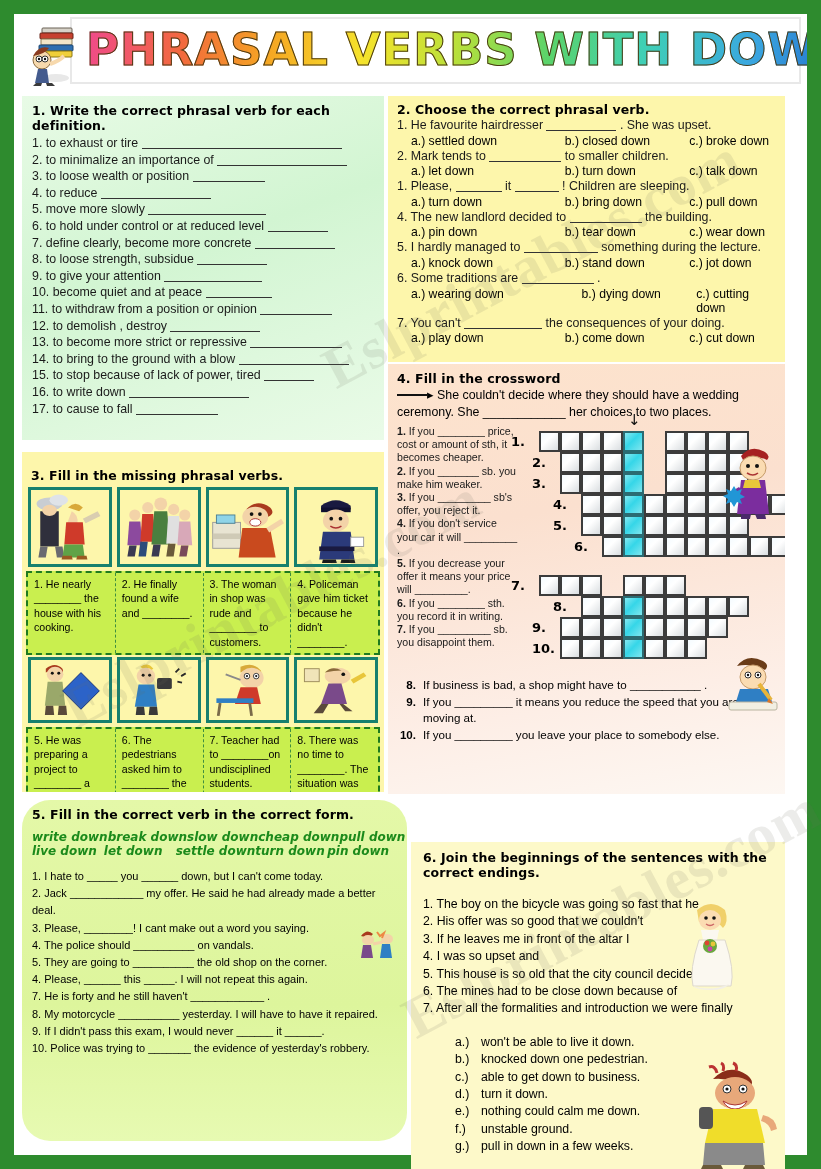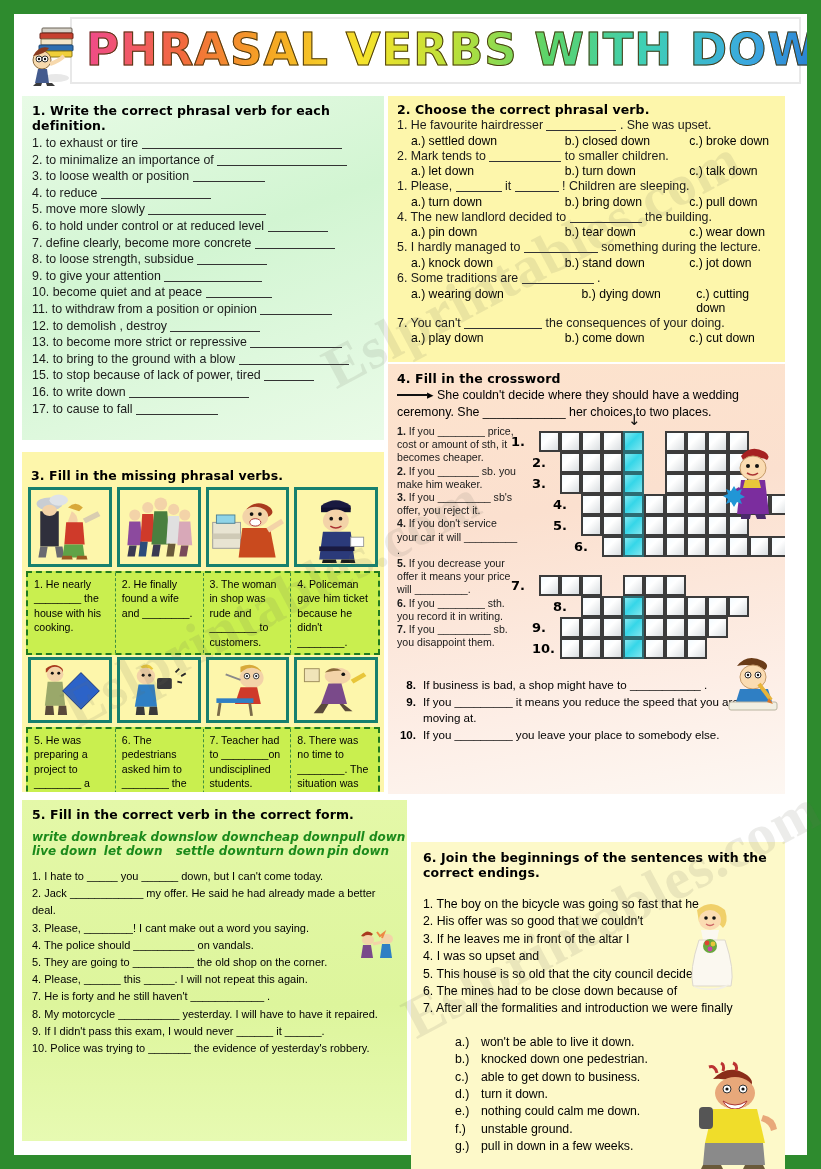--- a/index.html
+++ b/index.html
@@ -105,21 +105,21 @@
   .cap { flex:1; padding:4px 5px 4px 6px;
          font-family:"Liberation Sans", sans-serif; font-size:10.6px;
          line-height:14.4px; border-right:1.6px dashed #3f8f3f; min-height:74px; }
   .cap:last-child { border-right:none; }
   .pics2 { display:flex; gap:5px; padding:2px 6px 0 6px; }
   .pic2 { flex:1; height:66px; border:3px solid #17806e; background:#fdf6ab;
           position:relative; overflow:hidden; }
 
   
   #sec5 { left:22px; top:800px; width:385px; height:341px;
-          background: linear-gradient(180deg,#e4f8a8 0%,#ddf59c 60%,#e7fab2 100%); }
+          background: linear-gradient(180deg,#e4f8a8 0%,#ddf59c 60%,#e7fab2 100%); border-radius: 28px; }
   #sec5 .hdr { padding:7px 0 0 10px; }
   .bank { padding:8px 8px 4px 10px; }
   .bank .brow { display:flex; }
   .bank .w { flex:1; font-family:"DejaVu Sans", sans-serif; font-weight:900;
              font-style:italic; font-size:12px; color:#1b8a1b; white-space:nowrap; }
   #sec5 .qs { padding:6px 9px 0 10px; font-family:"Liberation Sans", sans-serif;
               font-size:11px; line-height:17.2px; }
 
   
   #sec6 { left:411px; top:842px; width:374px; height:341px; background:#fdf9c9; }

